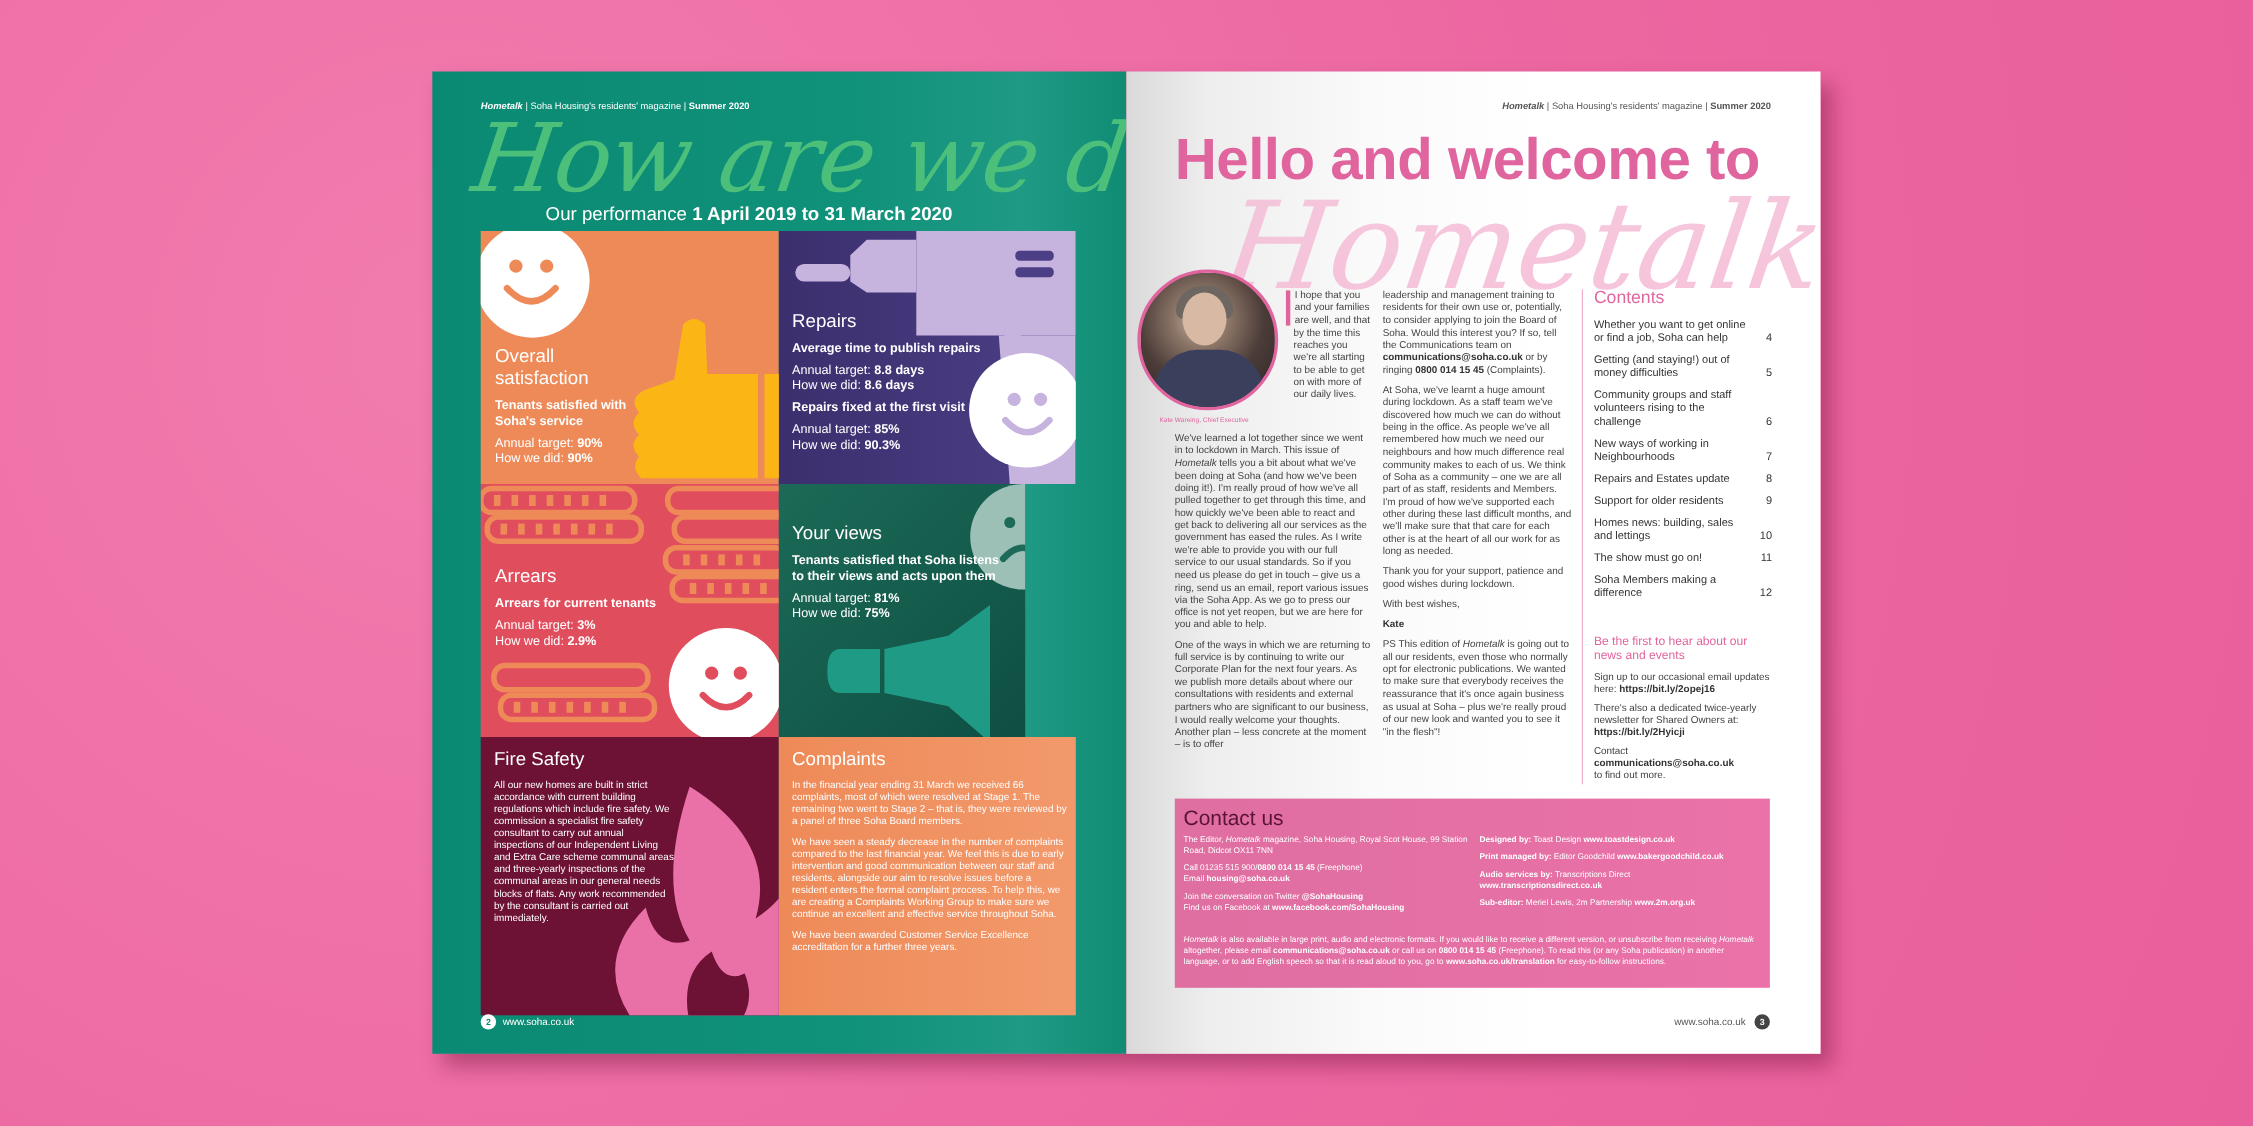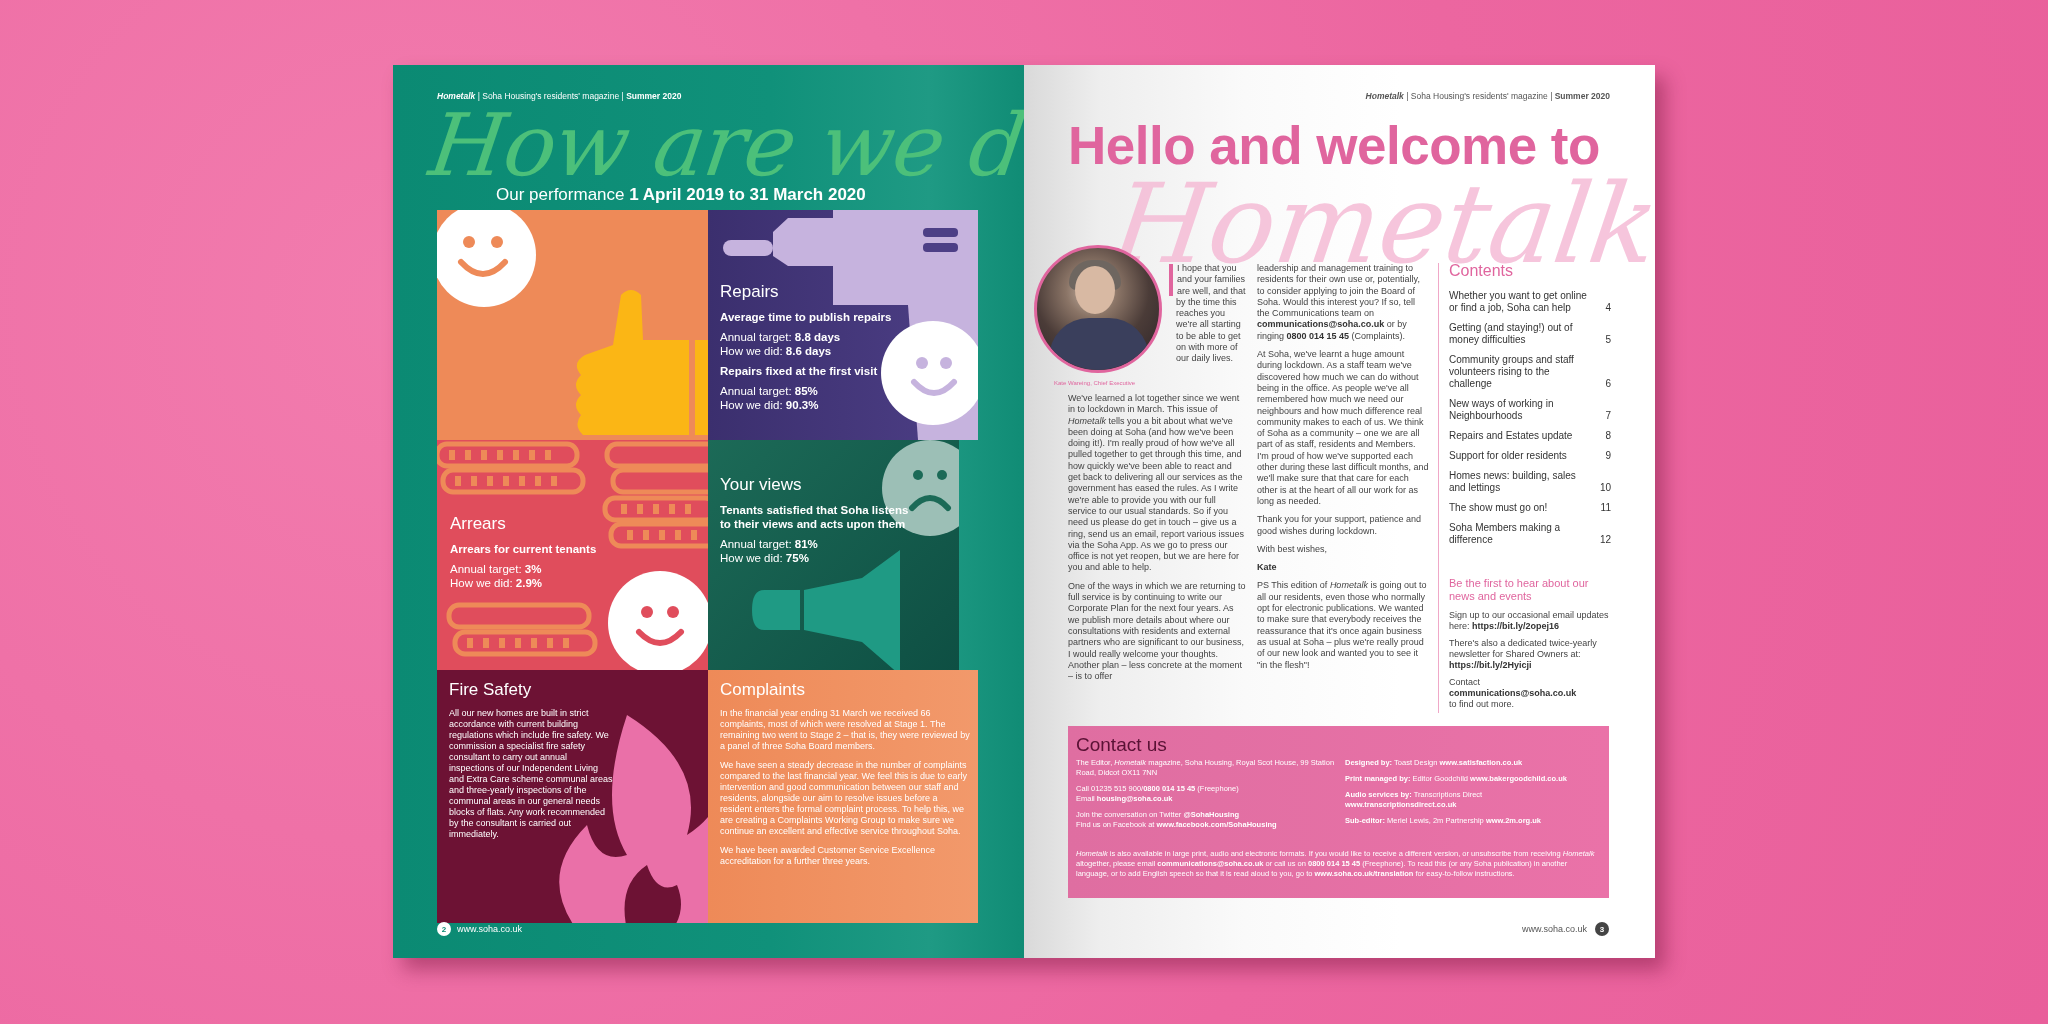--- a/index.html
+++ b/index.html
@@ -14,21 +14,21 @@
   .left .runhead{left:44px}
   .right .runhead{right:45px;color:#555}
   .script-title{position:absolute;left:38px;top:30px;font-family:"DejaVu Serif",serif;font-style:italic;font-size:86px;color:#4cc07a;letter-spacing:-1px;white-space:nowrap;transform:skewX(-8deg)}
   .perf{position:absolute;left:103px;top:120px;color:#fff;font-size:17px;white-space:nowrap}
   .perf b{font-weight:bold}
   .grid{position:absolute;left:44px;top:145px;width:541px;height:713px}
   .tile{position:absolute;overflow:hidden;color:#fff}
   .t-sat{left:0;top:0;width:271px;height:230px;background:#ee8a58}
   .t-rep{left:271px;top:0;width:270px;height:230px;background:linear-gradient(90deg,#3b2f6e,#4d3f86)}
   .t-arr{left:0;top:230px;width:271px;height:230px;background:#e04d5c}
-  .t-views{left:271px;top:230px;width:251px;height:230px;background:linear-gradient(135deg,#1c6a57,#0e4f43)}
+  .t-views{left:271px;top:230px;width:224px;height:230px;background:linear-gradient(135deg,#1c6a57,#0e4f43)}
   .t-fire{left:0;top:460px;width:271px;height:253px;background:#6d1234}
   .t-comp{left:271px;top:460px;width:270px;height:253px;background:linear-gradient(90deg,#ee8a58,#f2996b)}
   .tile h3{font-size:17px;font-weight:normal;margin-bottom:8px}
   .tile .sub{font-size:11.5px;font-weight:bold;line-height:14px;margin-bottom:6px}
   .tile .kv{font-size:11.5px;line-height:14px}
   .tile .kv b{font-weight:bold}
   .tile p{font-size:9px;line-height:11px;margin-bottom:8px}
   .tile .body{position:absolute;z-index:2}
   .ico{position:absolute;z-index:1}
   .footer-l{position:absolute;left:44px;bottom:22px;display:flex;align-items:center;gap:6px;color:#fff;font-size:9px}
@@ -93,20 +93,26 @@
         <svg class="ico" style="left:-8px;top:-10px" width="110" height="110" viewBox="0 0 110 110">
           <circle cx="55" cy="55" r="52" fill="#fff"></circle>
           <circle cx="40" cy="42" r="6" fill="#ee8a58"></circle>
             <circle cx="68" cy="42" r="6" fill="#ee8a58"></circle>
           <path d="M32 62 Q54 86 76 62" stroke="#ee8a58" stroke-width="6" fill="none" stroke-linecap="round"></path>
         </svg>
         <svg class="ico" style="left:136px;top:75px" width="140" height="150" viewBox="0 0 140 150">
           <path d="M48 10 Q58 0 68 10 L70 55 L116 55 L116 150 L10 150 Q0 140 8 130 Q-2 120 8 110 Q-2 100 8 90 Q-2 78 12 70 L40 60 Z" fill="#fbb615"></path>
           <rect x="122" y="55" width="18" height="95" fill="#fbb615"></rect>
         </svg>
+        <div class="body" style="left:13px;top:104px;width:140px">
+          <h3>Overall satisfaction</h3>
+          <div class="sub">Tenants satisfied with Soha's service</div>
+          <div class="kv"><span>Annual target:</span> <b>90%</b></div>
+          <div class="kv"><span>How we did:</span> <b>90%</b></div>
+        </div>
       </div>
 
       <div class="tile t-rep">
         <svg class="ico" style="left:10px;top:0" width="260" height="230" viewBox="0 0 260 230">
           <rect x="5" y="30" width="50" height="16" rx="8" fill="#c6b3de"></rect>
           <path d="M55 22 L70 8 L115 8 L115 56 L70 56 L55 46 Z" fill="#c6b3de"></path>
           <rect x="115" y="0" width="150" height="95" fill="#c6b3de"></rect>
           <rect x="205" y="18" width="35" height="9" rx="4" fill="#4d3f86"></rect>
           <rect x="205" y="33" width="35" height="9" rx="4" fill="#4d3f86"></rect>
           <path d="M190 95 L260 95 L260 230 L200 230 Z" fill="#c6b3de"></path>
@@ -321,21 +327,21 @@
     </div>
 
     <div class="contact">
       <h2>Contact us</h2>
       <div class="c1">
         <p><span>The Editor, </span><i>Hometalk</i><span> magazine, Soha Housing, Royal Scot House, 99 Station Road, Didcot OX11 7NN</span></p>
         <p><span>Call 01235 515 900/</span><b>0800 014 15 45</b><span> (Freephone)</span><br><span>Email </span><b>housing@soha.co.uk</b></p>
         <p><span>Join the conversation on Twitter </span><b>@SohaHousing</b><br><span>Find us on Facebook at </span><b>www.facebook.com/SohaHousing</b></p>
       </div>
       <div class="c2">
-        <p><b>Designed by:</b><span> Toast Design </span><b>www.satisfaction.co.uk</b></p>
+        <p><b>Designed by:</b><span> Toast Design </span><b>www.toastdesign.co.uk</b></p>
         <p><b>Print managed by:</b><span> Editor Goodchild </span><b>www.bakergoodchild.co.uk</b></p>
         <p><b>Audio services by:</b><span> Transcriptions Direct</span><br><b>www.transcriptionsdirect.co.uk</b></p>
         <p><b>Sub-editor:</b><span> Meriel Lewis, 2m Partnership </span><b>www.2m.org.uk</b></p>
       </div>
       <div class="note">
         <i>Hometalk</i><span> is also available in large print, audio and electronic formats. If you would like to receive a different version, or unsubscribe from receiving </span><i>Hometalk</i><span> altogether, please email </span><b>communications@soha.co.uk</b><span> or call us on </span><b>0800 014 15 45</b><span> (Freephone). To read this (or any Soha publication) in another language, or to add English speech so that it is read aloud to you, go to </span><b>www.soha.co.uk/translation</b><span> for easy-to-follow instructions.</span>
       </div>
     </div>
 
     <div class="footer-r">

